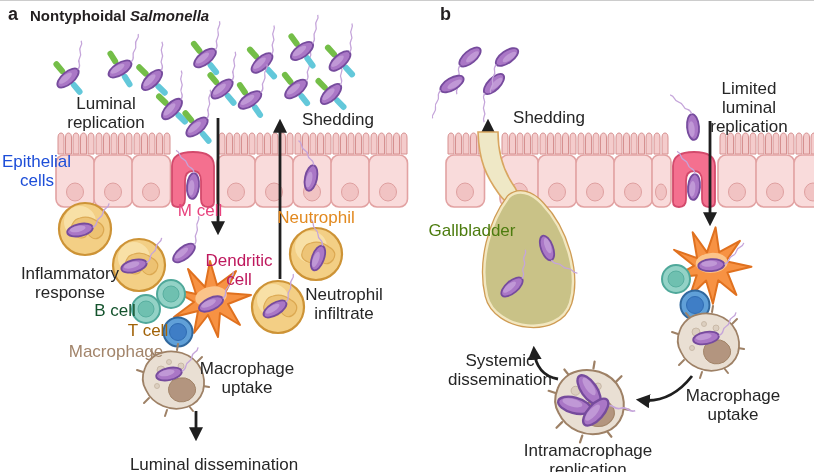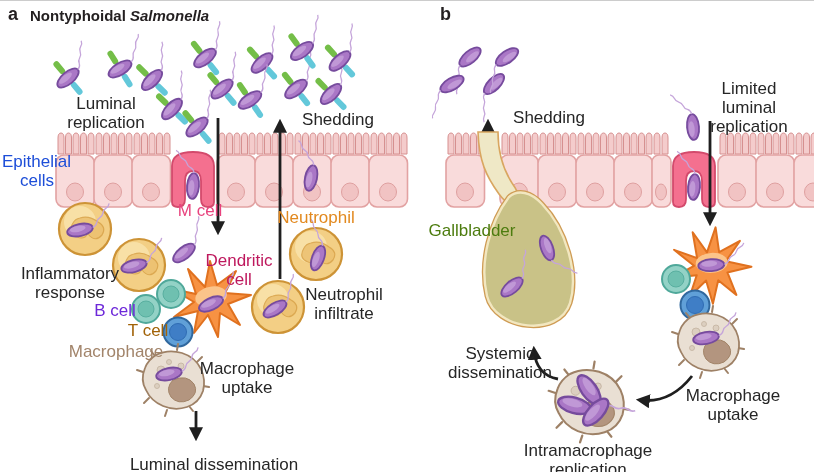--- a/index.html
+++ b/index.html
@@ -5,21 +5,21 @@
   html,body{margin:0;padding:0;background:#fff;}
   .fig{position:relative;width:814px;height:472px;background:#ffffff;overflow:hidden;
        border-top:1px solid #cccccc;font-family:"Liberation Sans",sans-serif;}
   .fig svg{position:absolute;left:0;top:0;}
   .panel-letter{position:absolute;top:3px;font-size:18px;font-weight:700;color:#231f20;}
   .panel-title{position:absolute;top:6px;font-size:15px;font-weight:700;color:#231f20;white-space:nowrap;}
   .panel-title .it{font-style:italic;}
   .lb{position:absolute;font-size:17px;line-height:1.13;text-align:center;
       transform:translateX(-50%);white-space:pre-line;color:#262626;}
   .lb.right{transform:none;text-align:right;}
-  .c-ep{color:#1d4ed8}.c-m{color:#e8437e}.c-neu{color:#e2891f}.c-b{color:#6d28d9}
+  .c-ep{color:#1d4ed8}.c-m{color:#e8437e}.c-neu{color:#e2891f}.c-b{color:#14532d}
   .c-t{color:#a16207}.c-dc{color:#be185d}.c-mac{color:#a2846a}.c-gb{color:#4d7c0f}
 </style>
 </head>
 <body>
 
 <div class="fig">
 
   <svg width="814" height="472" viewBox="0 0 814 472">
     <defs>
       <marker id="ah" viewBox="0 0 10 10" refX="7" refY="5" markerWidth="5" markerHeight="5" orient="auto" markerUnits="strokeWidth">
@@ -257,20 +257,20 @@
 uptake</div>
   <div class="lb" style="left:344px;top:284px">Neutrophil
 infiltrate</div>
   <div class="lb" style="left:214px;top:454px">Luminal dissemination</div>
 
   <div class="lb" style="left:549px;top:107px">Shedding</div>
   <div class="lb" style="left:749px;top:78px">Limited
 luminal
 replication</div>
   <div class="lb c-gb" style="left:472px;top:220px">Gallbladder</div>
-  <div class="lb" style="left:500px;top:343px">Systemic
+  <div class="lb" style="left:500px;top:350px">Systemic
 dissemination</div>
   <div class="lb" style="left:588px;top:440px">Intramacrophage
 replication</div>
   <div class="lb" style="left:733px;top:385px">Macrophage
 uptake</div>
 
 </div>
 
 </body></html>

